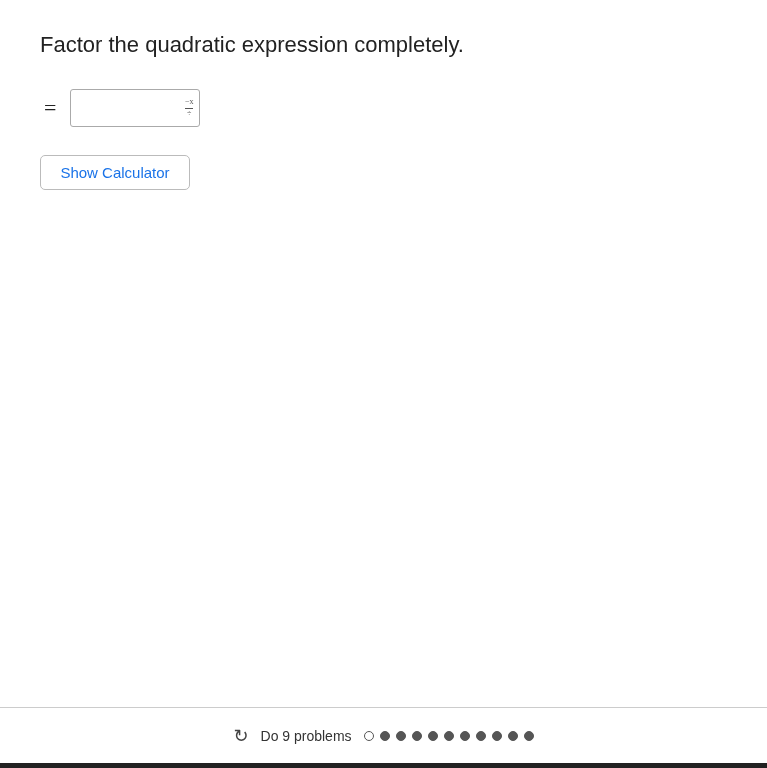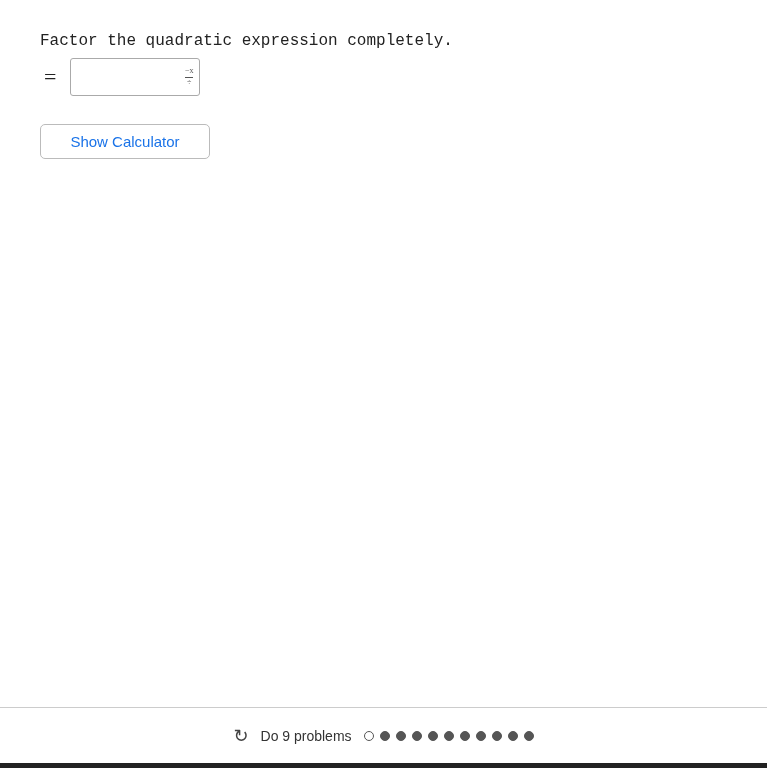--- a/index.html
+++ b/index.html
@@ -15,24 +15,24 @@
 
     .main-content {
       flex: 1;
       background: #ffffff;
       padding: 32px 40px;
       display: flex;
       flex-direction: column;
     }
 
     .instruction-text {
-      font-size: 16px;
+      font-size: 22px;
       color: #222;
-      font-family: Liberation Mono, monospace;
-      margin-bottom: 8px;
+      font-family: Liberation Sans, sans-serif;
+      margin-bottom: 31px;
       font-weight: 400;
     }
 
     .equation-row {
       display: flex;
       align-items: center;
       gap: 10px;
       margin-bottom: 28px;
     }
 
@@ -105,21 +105,21 @@
       display: inline-block;
       padding: 8px 18px;
       border: 1.5px solid #bbb;
       border-radius: 5px;
       background: #fff;
       color: #1a73e8;
       font-size: 15px;
       font-family: Arial, sans-serif;
       cursor: pointer;
       font-weight: 500;
-      width: 170px;
+      width: 150px;
       text-align: center;
     }
 
     .bottom-bar {
       background: #fff;
       border-top: 1px solid #ccc;
       height: 56px;
       display: flex;
       align-items: center;
       justify-content: center;

